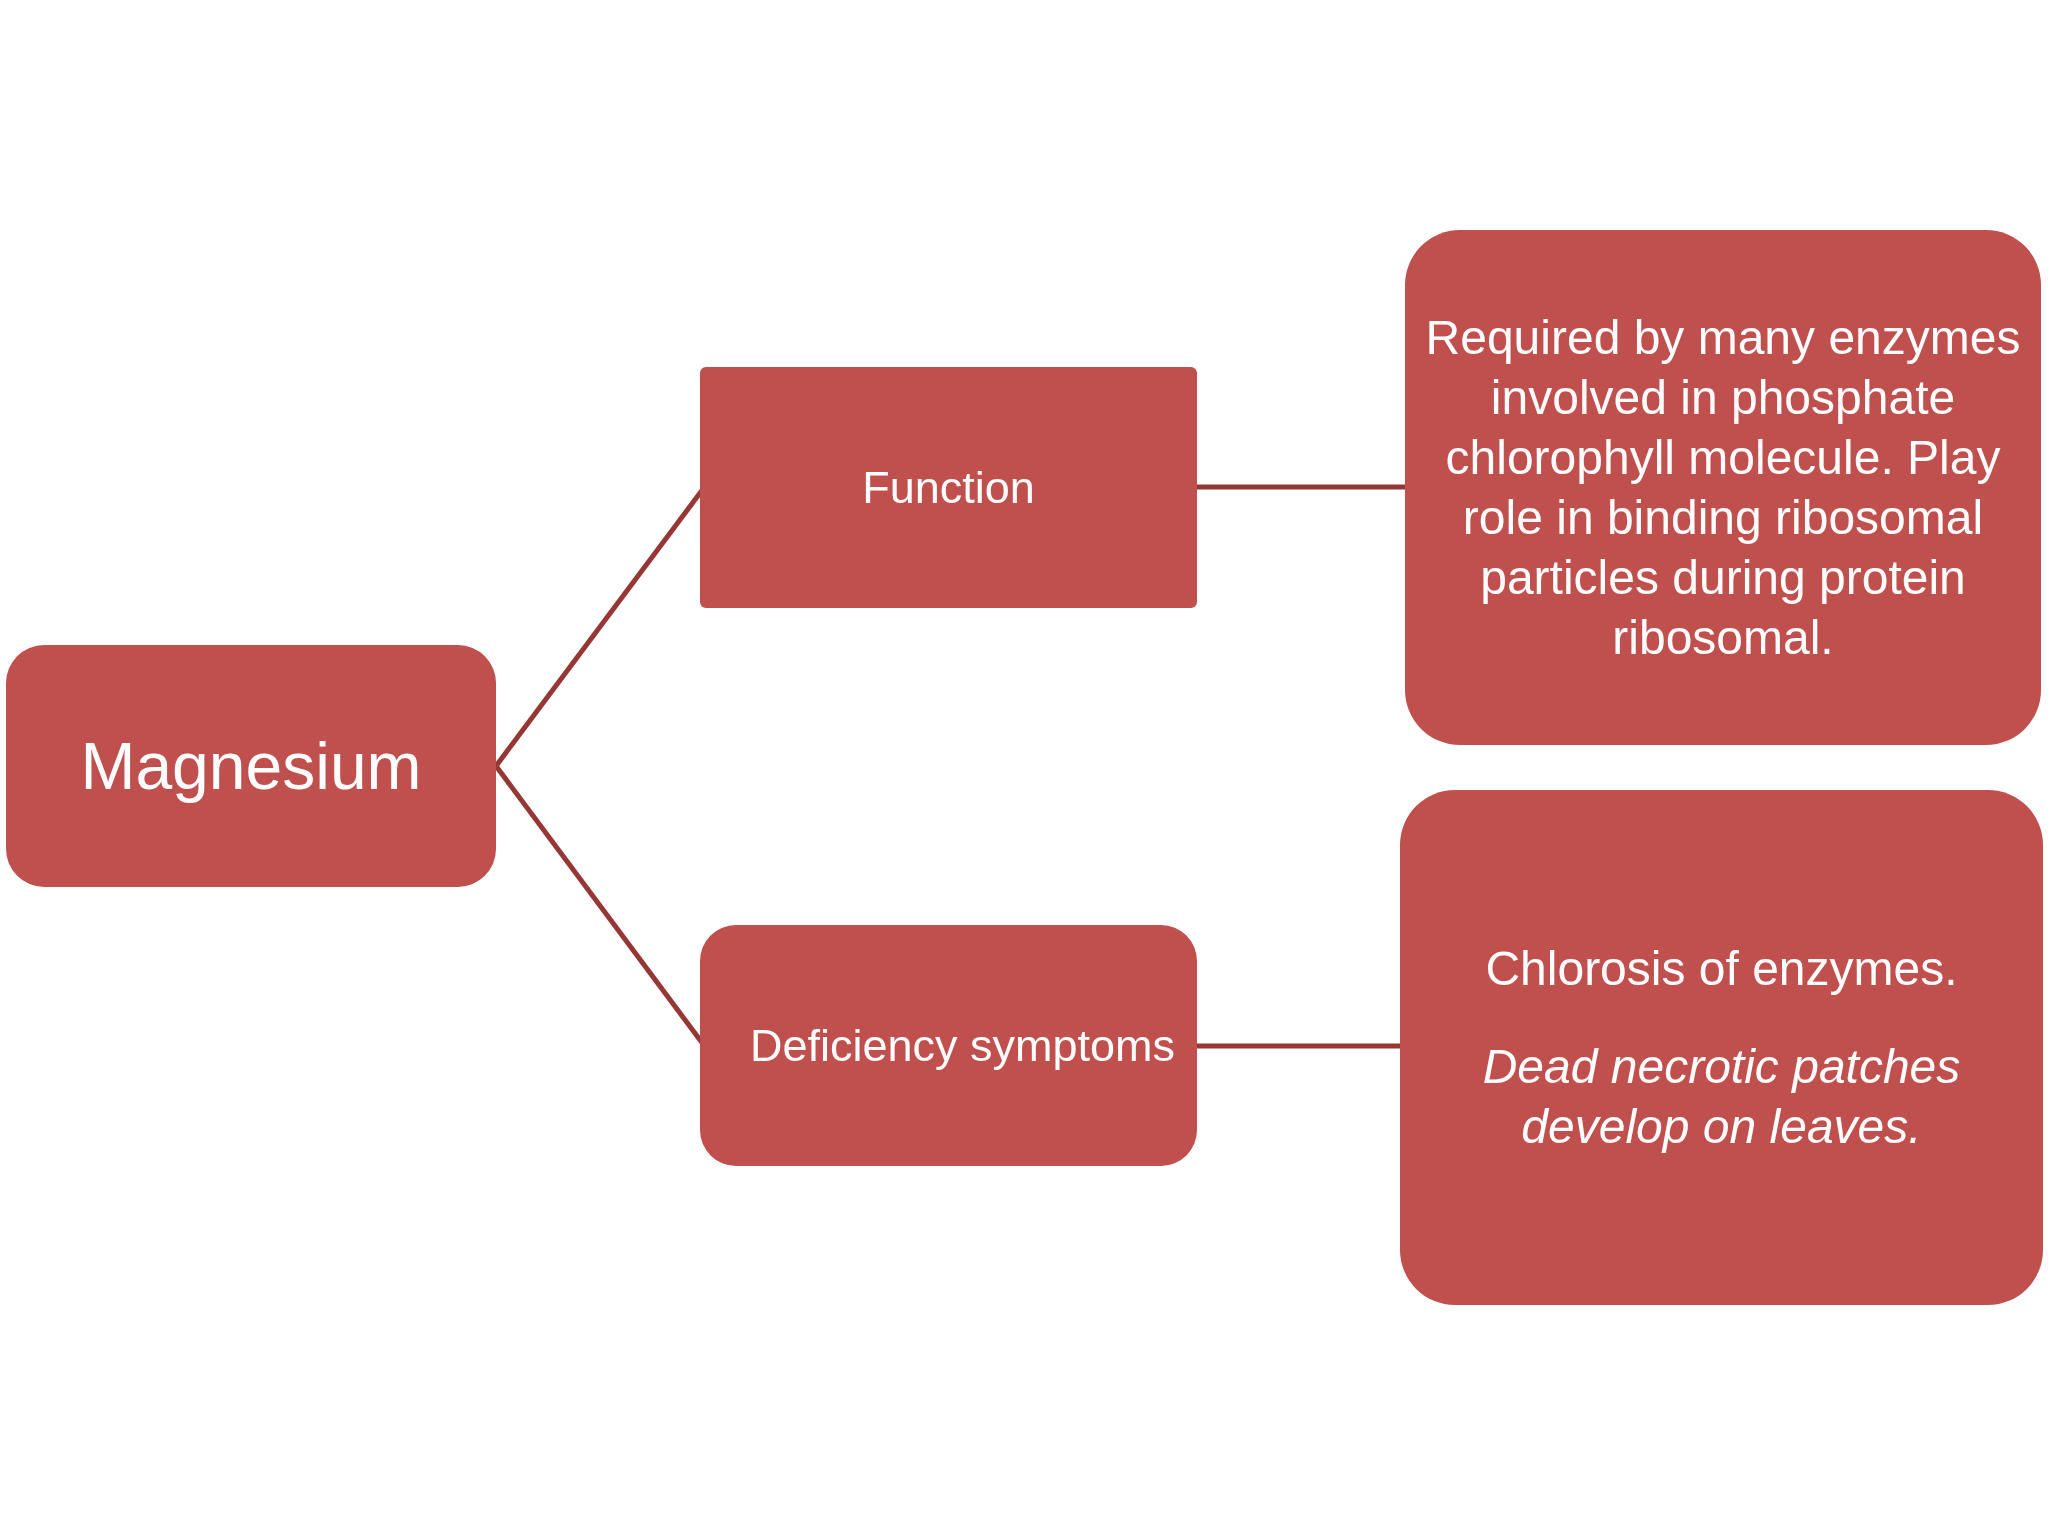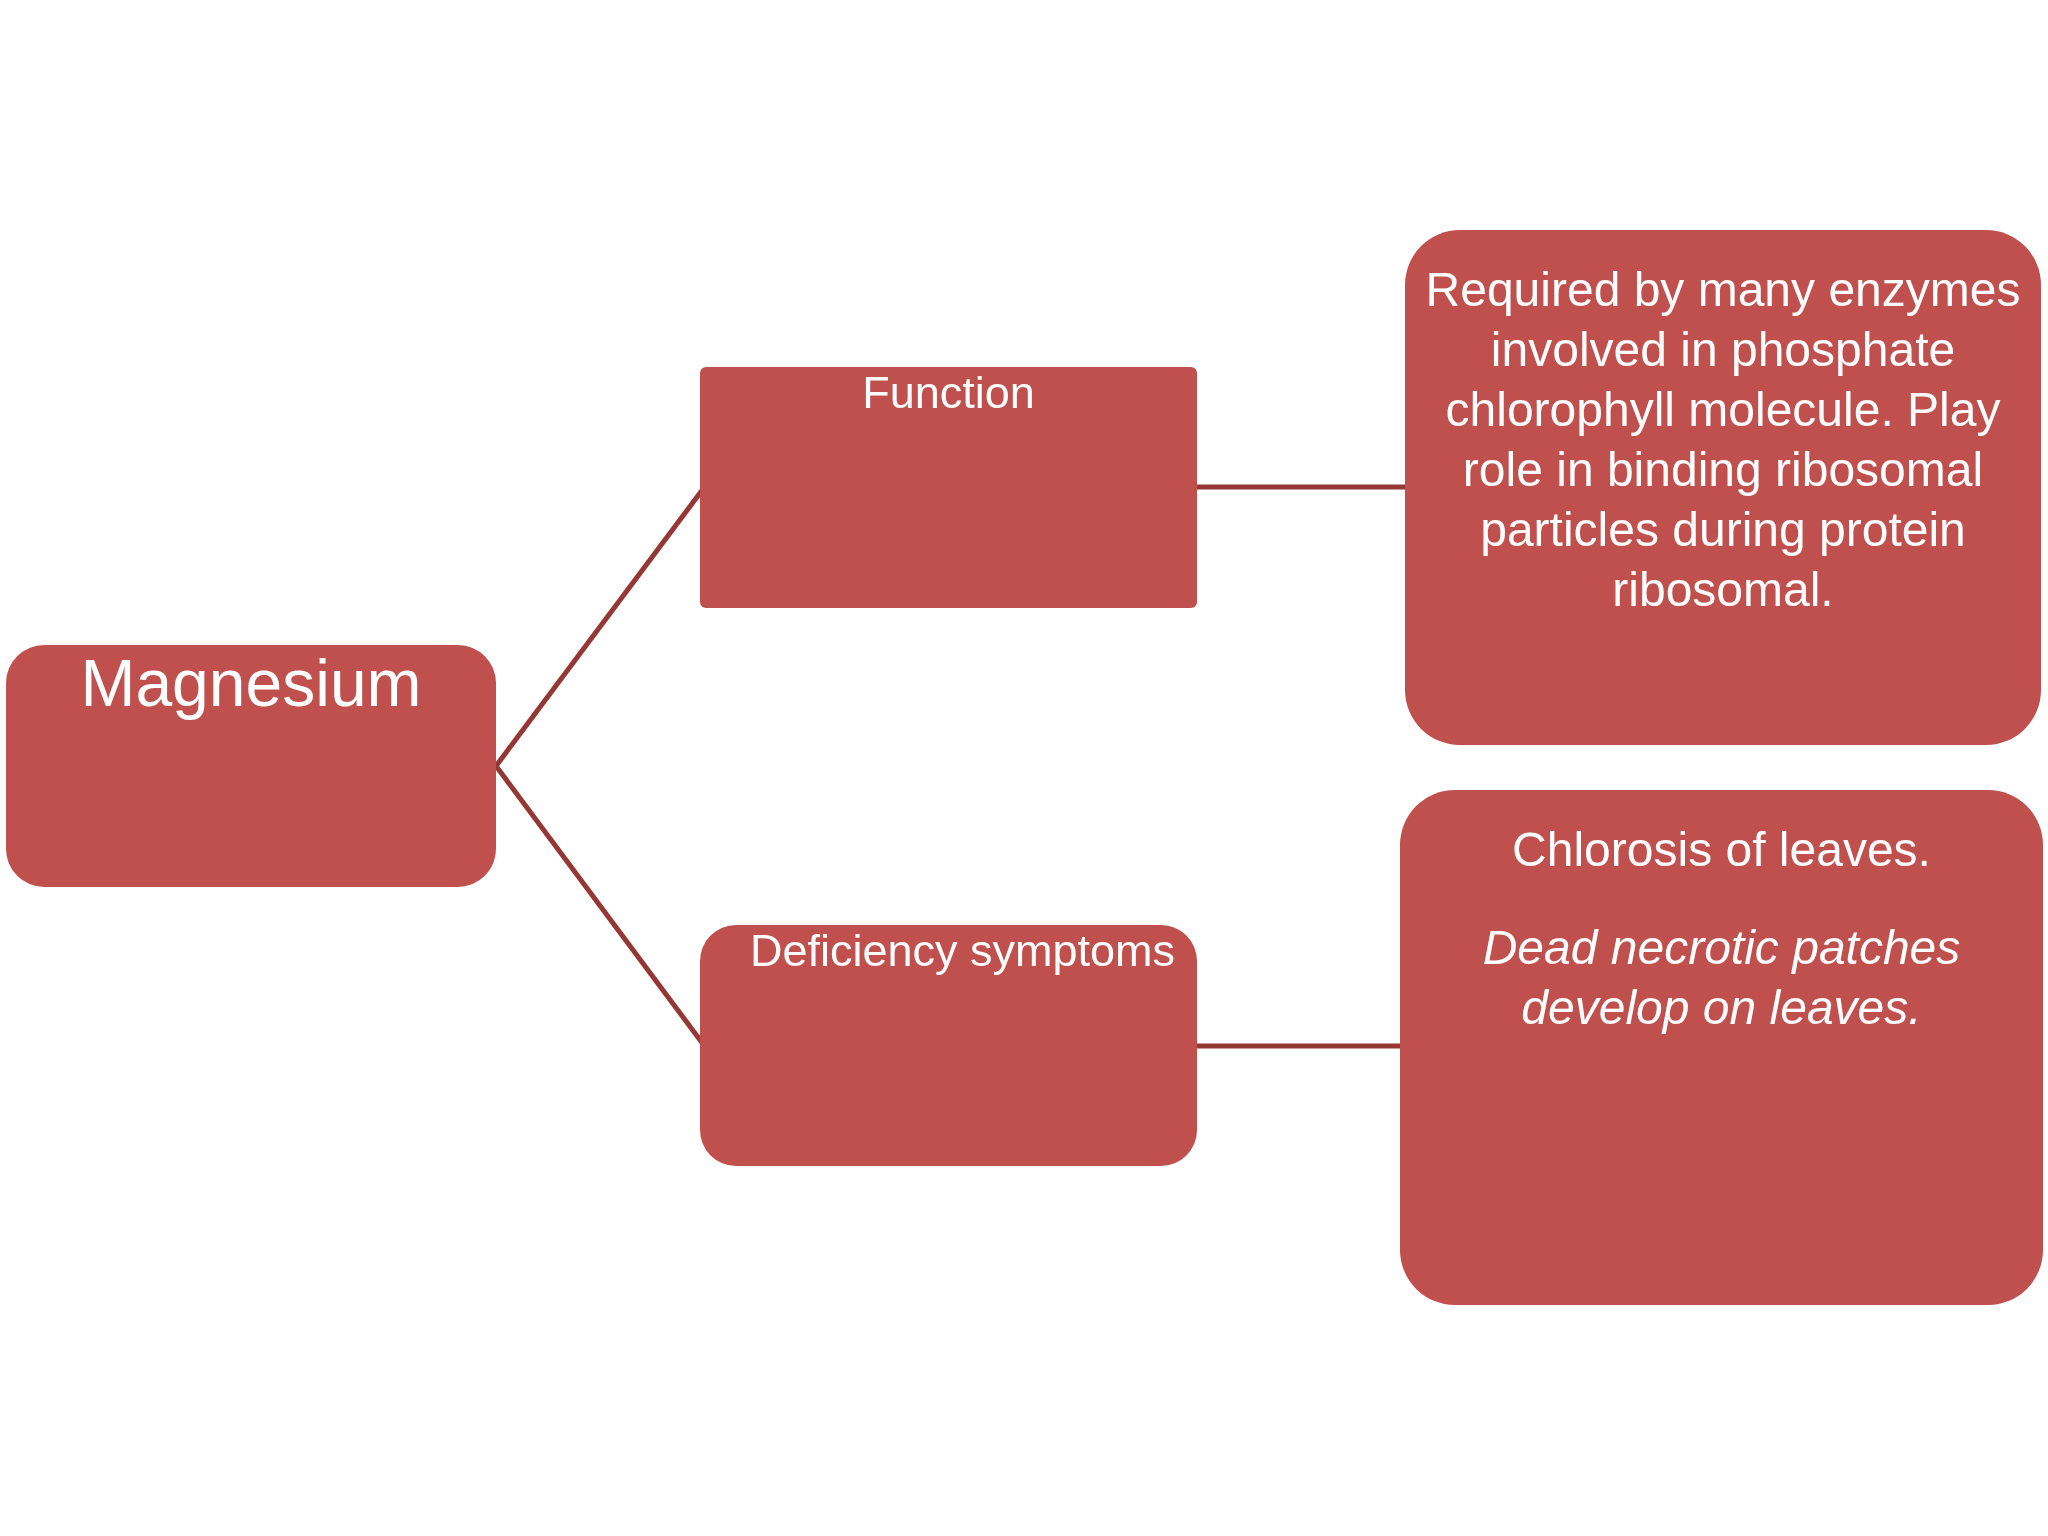--- a/index.html
+++ b/index.html
@@ -24,21 +24,21 @@
     top: 0;
     pointer-events: none;
   }
   .node {
     position: absolute;
     background: var(--box-fill, #c0504d);
     color: var(--text, #ffffff);
     display: flex;
     flex-direction: column;
     align-items: center;
-    justify-content: flex-start;
+    justify-content: center;
     text-align: center;
     box-sizing: border-box;
   }
   .node-root {
     left: 6px;
     top: 645px;
     width: 490px;
     height: 242px;
     border-radius: 38px;
     font-size: 66px;
@@ -111,17 +111,17 @@
   <div class="node node-detail node-detail-function">
     <div class="detail-line">Required by many enzymes</div>
     <div class="detail-line">involved in phosphate</div>
     <div class="detail-line">chlorophyll molecule. Play</div>
     <div class="detail-line">role in binding ribosomal</div>
     <div class="detail-line">particles during protein</div>
     <div class="detail-line">ribosomal.</div>
   </div>
 
   <div class="node node-detail node-detail-deficiency">
-    <p class="para">Chlorosis of leaves.</p>
+    <p class="para">Chlorosis of enzymes.</p>
     <p class="para para-gap">Dead necrotic patches develop on leaves.</p>
   </div>
 
 </div>
 
 </body></html>

